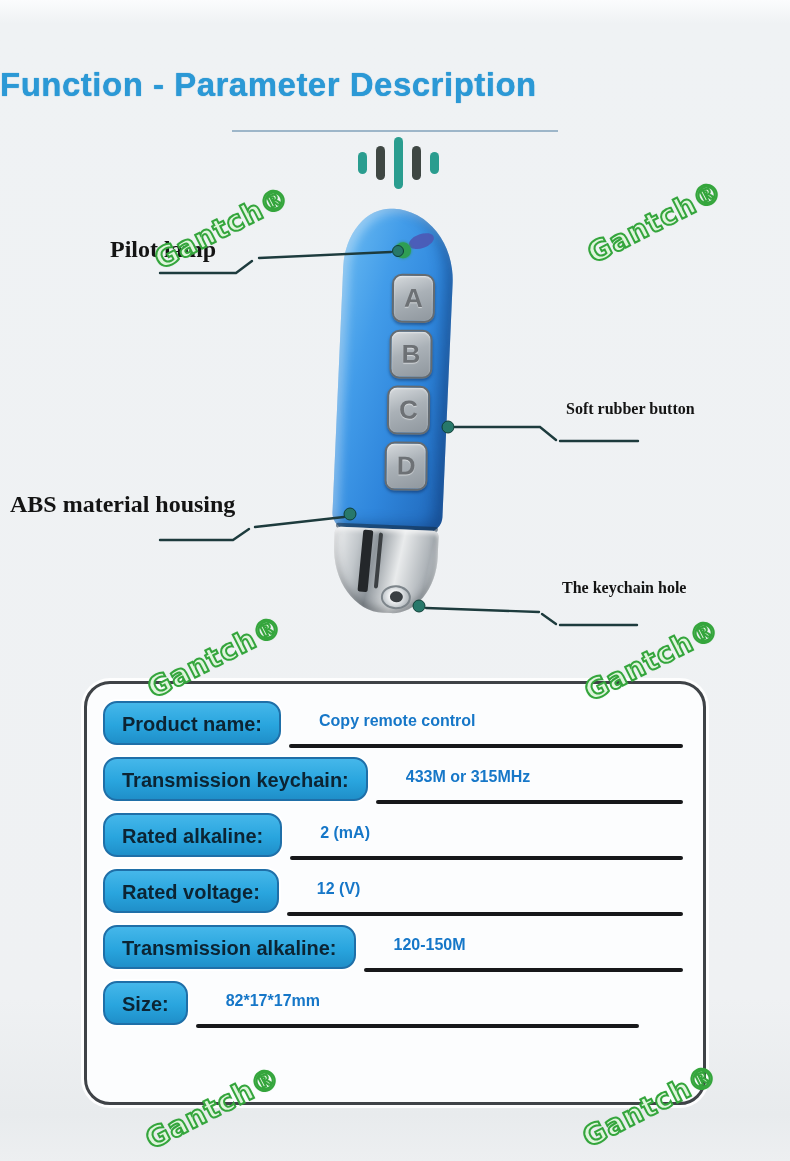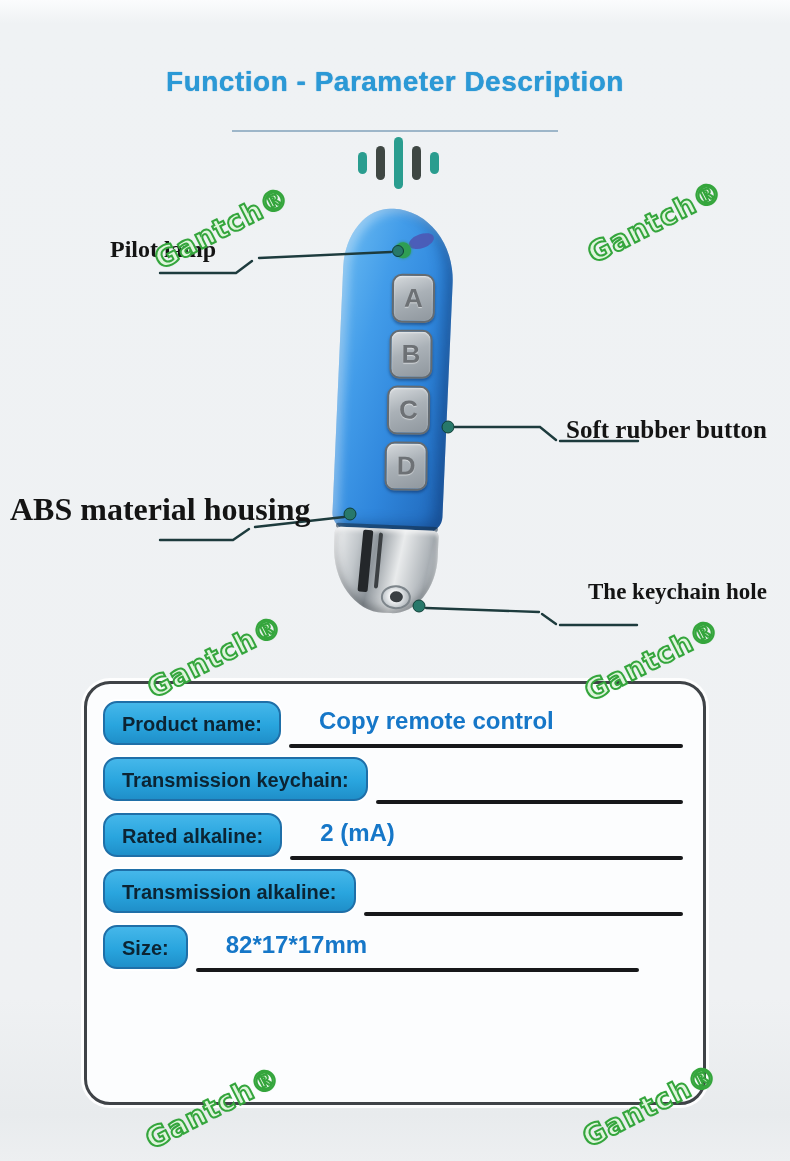--- a/index.html
+++ b/index.html
@@ -4,22 +4,22 @@
 <style>
   html,body{margin:0;padding:0;}
   body{font-family:"Liberation Sans", sans-serif;}
   .canvas{
     position:relative; width:790px; height:1161px; overflow:hidden;
     background:linear-gradient(180deg,#fbfcfd 0%,#eff2f4 2%,#eff1f3 86%,#e8ebed 96%,#edeff1 100%);
   }
 
   
   .page-title{
-    position:absolute; left:0; right:0; top:66px; text-align:center;
-    font-size:28px; font-weight:800; color:#2b99d6; letter-spacing:.5px;
+    position:absolute; left:0; right:0; top:66px; 
+    font-size:33px; font-weight:800; color:#2b99d6; letter-spacing:.5px;
     text-shadow:0 0 1px #1f86c4;
   }
   .title-underline{
     position:absolute; left:232px; top:130px; width:326px; height:2px;
     background:#9db6c9;
   }
 
   
   .signal-icon{
     position:absolute; left:350px; top:136px; width:96px; height:54px;
@@ -73,23 +73,23 @@
   .chrome-stripe2{position:absolute; left:46px; top:324px; width:4px; height:56px; background:#3c4043; transform:rotate(3deg); border-radius:2px;}
   .keyhole{position:absolute; left:52px; top:376px; width:30px; height:24px; border-radius:50%;
     background:radial-gradient(circle at 45% 45%, #f8f9fa 25%, #c9ced2 60%, #9aa0a5 100%);
     border:2px solid #7d858b; box-sizing:border-box;}
   .keyhole-hole{position:absolute; left:61px; top:382px; width:13px; height:11px; border-radius:50%; background:#3a3f43;}
 
   
   .callout-svg{position:absolute; left:0; top:0; z-index:5; pointer-events:none;}
   .callout-label{position:absolute; z-index:6; font-weight:bold; color:#141414; white-space:nowrap;font-family:Liberation Serif, serif;}
   .cl-pilot{left:110px; top:236px; font-size:24px;}
-  .cl-soft{left:566px; top:416px; font-size:25px;text-align:right;}
-  .cl-abs{left:10px; top:491px; font-size:32px;}
-  .cl-key{left:588px; top:579px; font-size:23px;}
+  .cl-soft{left:566px; top:400px; font-size:16px;text-align:right;}
+  .cl-abs{left:10px; top:491px; font-size:24px;}
+  .cl-key{left:562px; top:579px; font-size:16px;}
 
   
   .spec-table{
     position:absolute; left:84px; top:681px; width:622px; height:424px; z-index:10;
     box-sizing:border-box; background:#fcfdfe;
     border:3px solid #3f4347; border-radius:26px;
     box-shadow:0 0 0 3px rgba(255,255,255,.9);
     padding:13px 16px 14px 16px;
     display:flex; flex-direction:column;
   }
@@ -97,21 +97,21 @@
   .spec-row:last-child{margin-bottom:8px;}
   .pill{
     height:44px; line-height:42px; padding:0 17px; box-sizing:border-box;
     background:linear-gradient(180deg,#45b7ea 0%,#29a5de 55%,#1f8fc9 100%);
     border:2px solid #1f6fa8; border-radius:14px;
     box-shadow:0 0 0 2px rgba(255,255,255,.9);
     color:#0c2433; font-size:20px; font-weight:bold; white-space:nowrap;
     flex:0 0 auto;
   }
   .vwrap{position:relative; flex:1 1 auto; height:100%; display:flex; align-items:center; margin-left:8px;}
-  .value{padding-left:30px; padding-bottom:4px; font-size:24px; font-weight:bold; color:#1677c8; white-space:nowrap;}
+  .value{padding-left:30px; padding-bottom:4px; font-size:16px; font-weight:bold; color:#1677c8; white-space:nowrap;}
   .rule{position:absolute; left:0; right:4px; bottom:0; height:4px; background:#17181a; border-radius:2px;}
   .spec-row:last-child .rule{right:48px;}
 </style>
 </head>
 <body>
 
 <div class="canvas">
 
   <div class="page-title">Function - Parameter Description</div>
   <div class="title-underline"></div>
@@ -180,33 +180,42 @@
     <div class="spec-row">
       <div class="pill">Product name:</div>
       <div class="vwrap">
         <div class="value">Copy remote control</div>
         <div class="rule"></div>
       </div>
     </div>
     <div class="spec-row">
       <div class="pill">Transmission keychain:</div>
       <div class="vwrap">
+        <div class="value">433M or 315MHz</div>
         <div class="rule"></div>
       </div>
     </div>
     <div class="spec-row">
       <div class="pill">Rated alkaline:</div>
       <div class="vwrap">
         <div class="value">2 (mA)</div>
         <div class="rule"></div>
       </div>
     </div>
     <div class="spec-row">
+      <div class="pill">Rated voltage:</div>
+      <div class="vwrap">
+        <div class="value">12 (V)</div>
+        <div class="rule"></div>
+      </div>
+    </div>
+    <div class="spec-row">
       <div class="pill">Transmission alkaline:</div>
       <div class="vwrap">
+        <div class="value">120-150M</div>
         <div class="rule"></div>
       </div>
     </div>
     <div class="spec-row">
       <div class="pill">Size:</div>
       <div class="vwrap">
         <div class="value">82*17*17mm</div>
         <div class="rule"></div>
       </div>
     </div>

